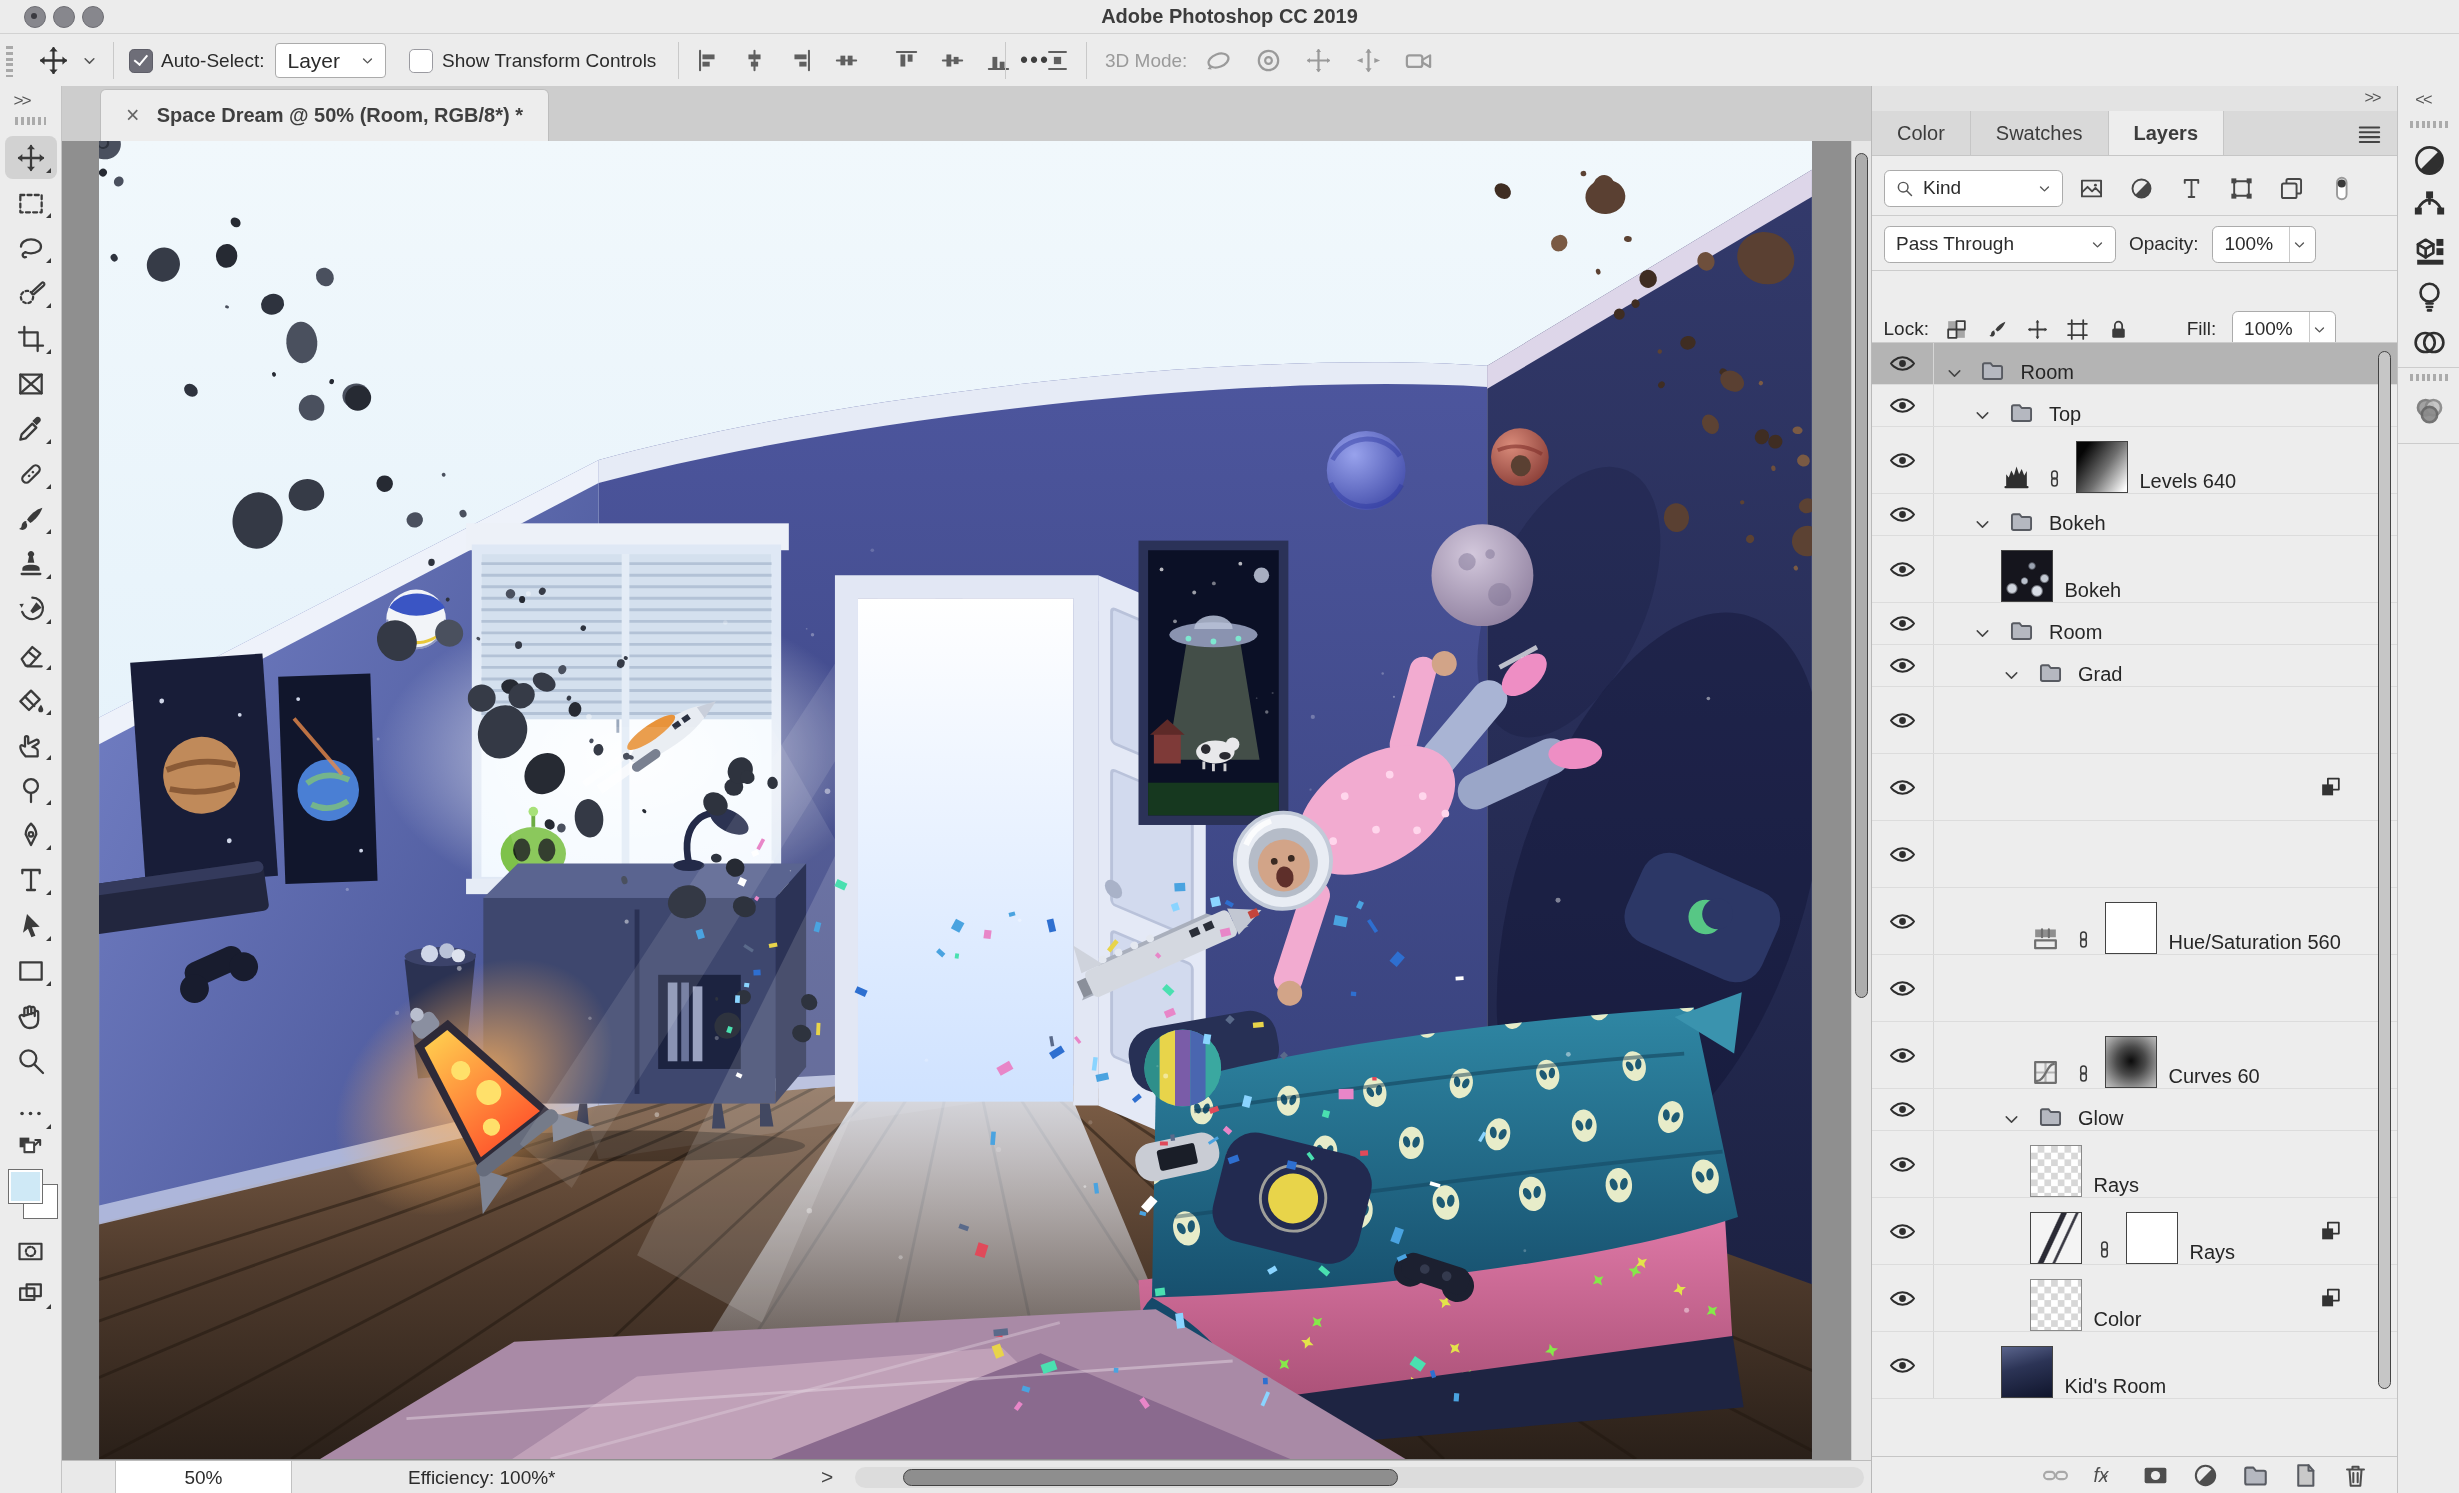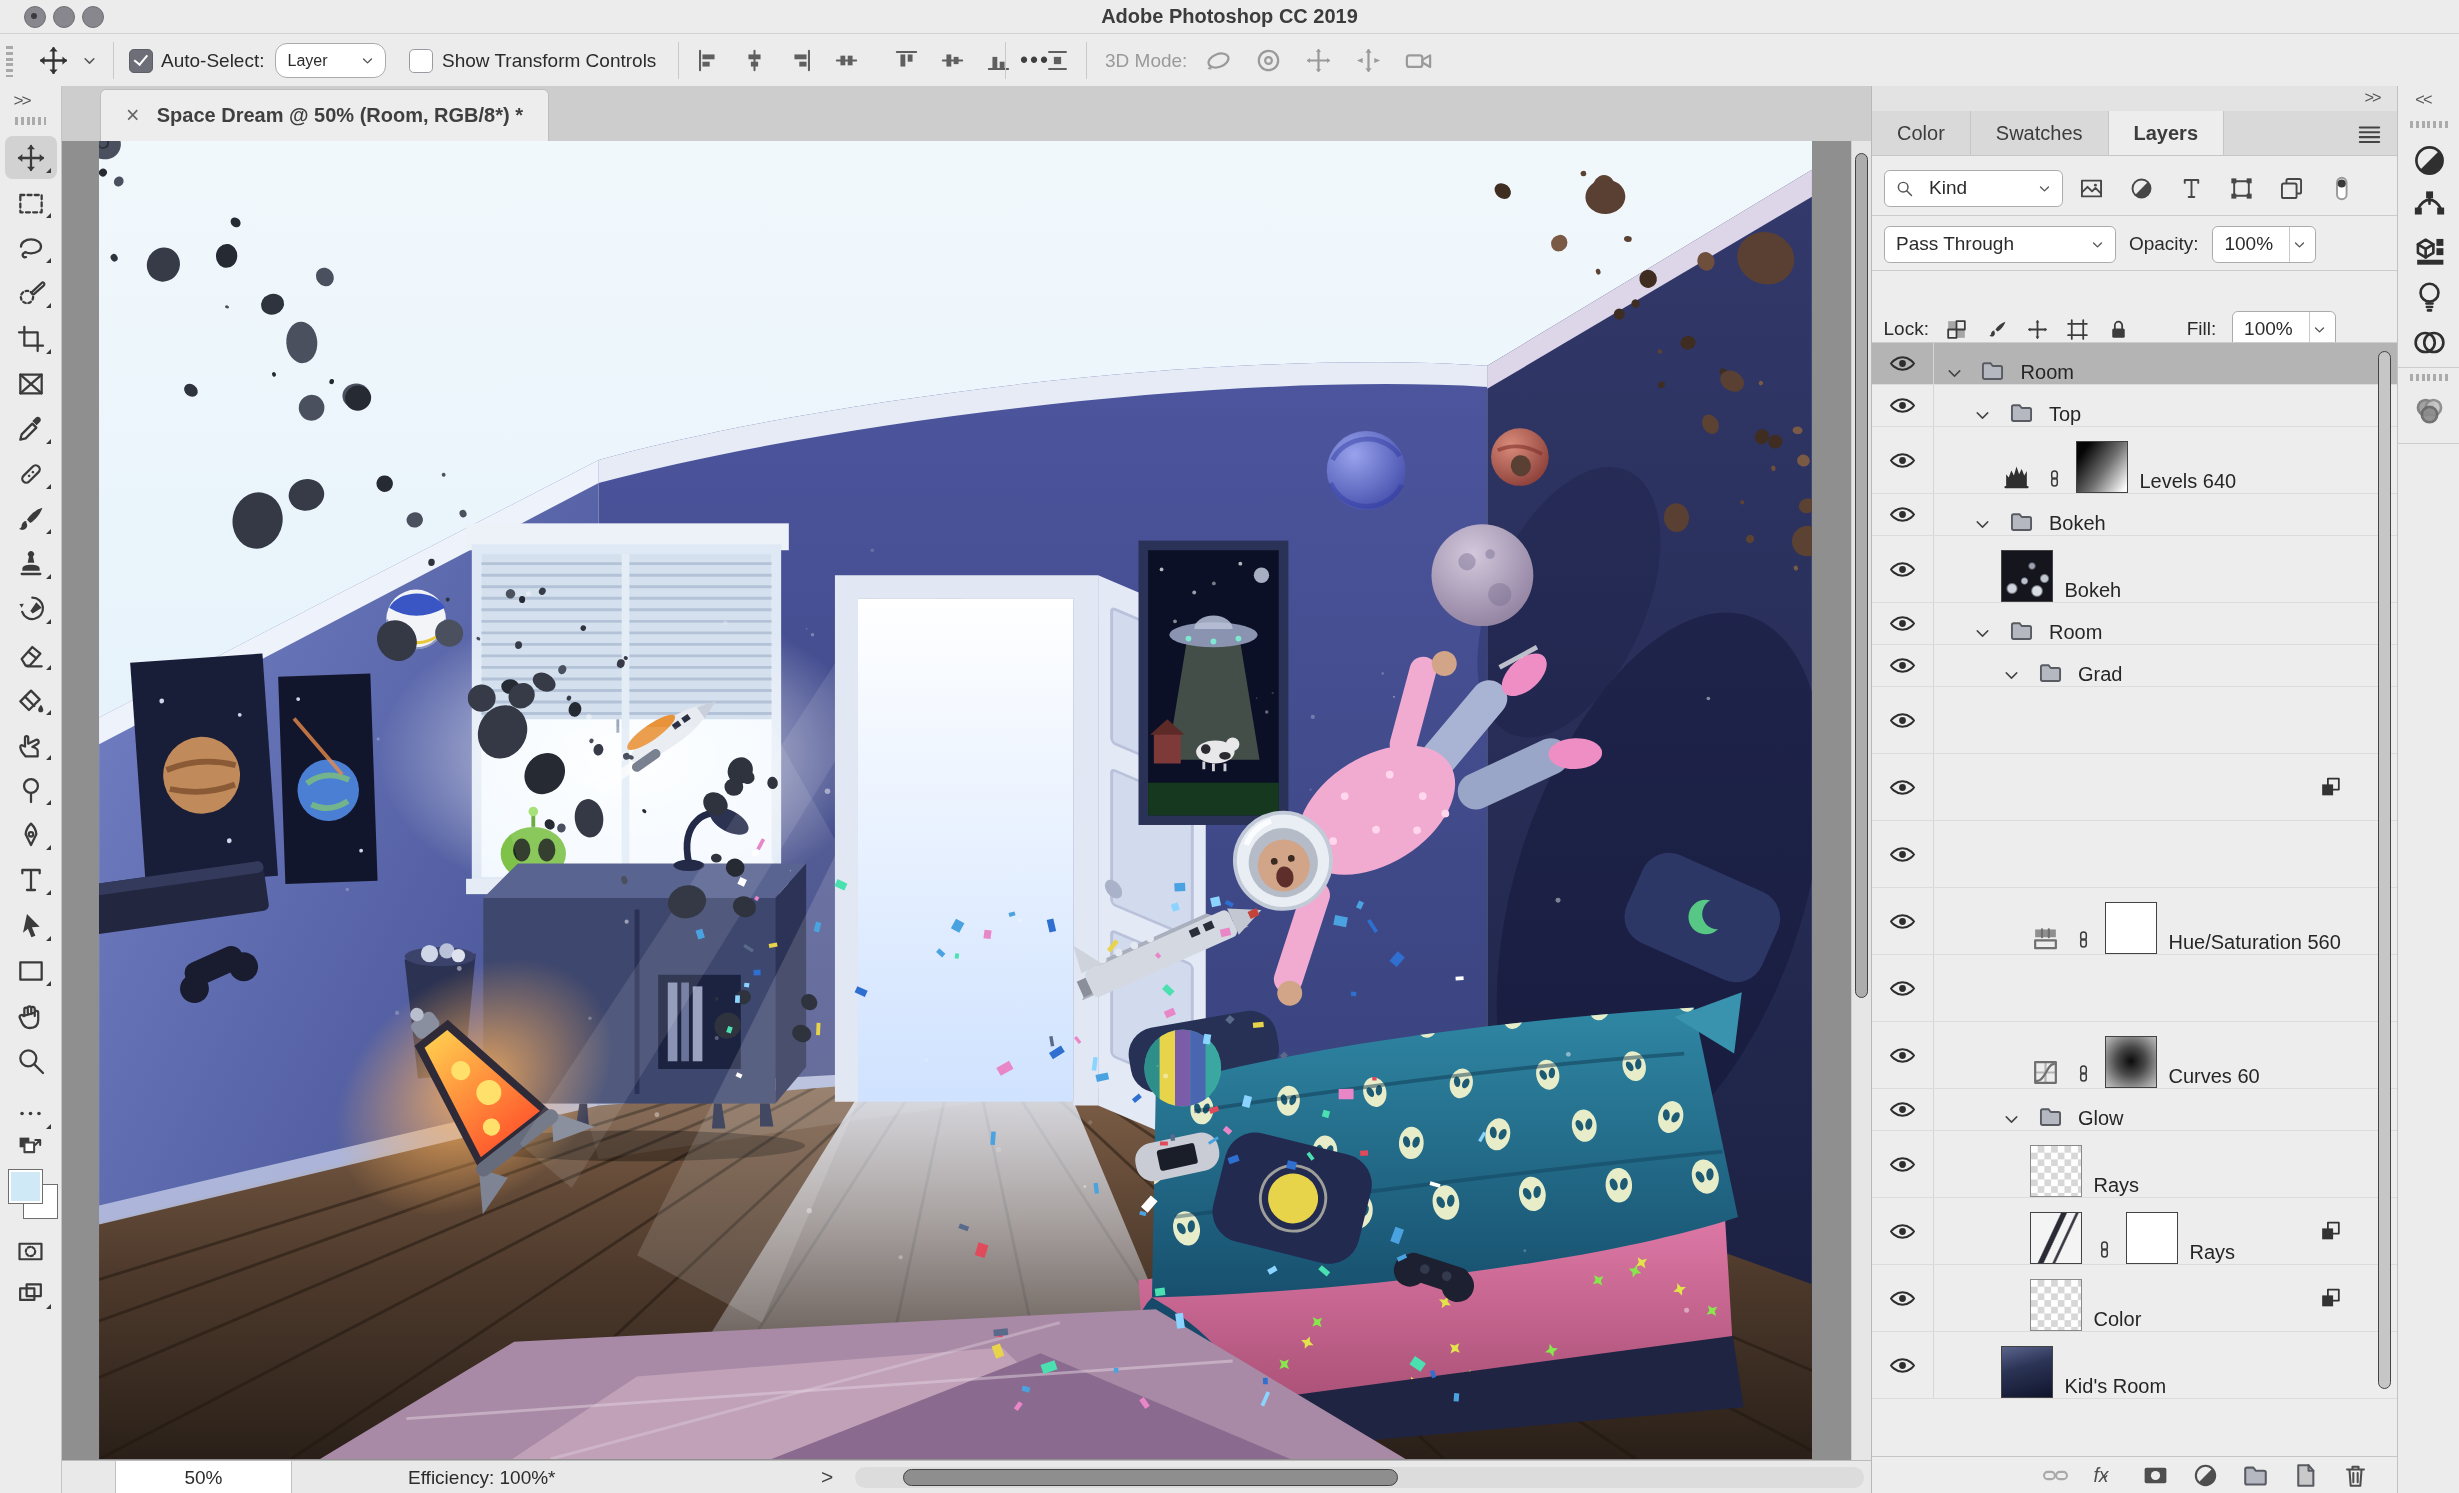--- a/index.html
+++ b/index.html
@@ -16,21 +16,21 @@
   #tl1::after{content:"";position:absolute;left:5.8px;top:5.8px;width:6.7px;height:6.7px;border-radius:50%;background:#3a3a40;}
   #win-title{left:0;top:0;width:2459px;height:33px;text-align:center;line-height:33px;font-size:20px;font-weight:bold;color:#3c3c3c;}
   
   #optionsbar{left:0;top:34px;width:2459px;height:53px;background:#ececec;border-bottom:1.9px solid #b7b7b7;}
   .ob-grip{left:5.8px;top:11.5px;width:7.7px;height:31px;background:repeating-linear-gradient(#a9a9a9 0 2.9px,transparent 2.9px 5.8px);}
   .ob-sep{width:1px;height:37px;top:7.7px;background:#c9c9c9;position:absolute;}
   .ob-item{position:absolute;top:0;height:53px;display:flex;align-items:center;font-size:19px;color:#2b2b2b;}
   .checkbox{width:22px;height:22px;border-radius:4.8px;border:1px solid #9a9aa0;background:#fff;display:inline-block;position:relative;}
   .checkbox.on{background:#6e6e78;border-color:#5e5e68;}
   .checkbox.on::after{content:"";position:absolute;left:6.7px;top:2.9px;width:5.8px;height:10.6px;border:solid #fff;border-width:0 2.9px 2.9px 0;transform:rotate(40deg);}
-  .combo{background:#fff;border:1px solid #ababab;border-radius:12px;height:35px;display:inline-flex;align-items:center;padding:0 7.7px 0 11.5px;font-size:16px;box-sizing:border-box;}
+  .combo{background:#fff;border:1px solid #ababab;border-radius:4px;height:35px;display:inline-flex;align-items:center;padding:0 7.7px 0 11.5px;font-size:21px;box-sizing:border-box;}
   .combo .cv{flex:1;}
   .combo .icon{width:19px;height:19px;color:#555;}
   
   #toolbar{left:0;top:86px;width:61px;height:1407px;background:#ececec;border-right:1px solid #c4c4c4;}
   #toolbar .tb-collapse{position:absolute;left:13.4px;top:3.8px;font-size:17.3px;color:#555;letter-spacing:-1.9px;}
   #toolbar .tb-grip{position:absolute;left:15.4px;top:31px;width:31px;height:7.7px;background:repeating-linear-gradient(90deg,#ababab 0 2.9px,transparent 2.9px 5.8px);}
   .tool{position:absolute;left:4.8px;width:52px;height:43px;border-radius:7.7px;display:flex;align-items:center;justify-content:center;color:#3b3b3b;}
   .tool.sel{background:#d2d2d2;}
   .tool .icon{width:32px;height:32px;}
   .tool .fly{position:absolute;right:5.8px;bottom:5.8px;width:0;height:0;border-left:5.8px solid transparent;border-bottom:5.8px solid #3b3b3b;}
@@ -1325,21 +1325,21 @@
       </span>
 
     <div class="prow" style="top:77px;height:50px;padding:0 11.5px;gap:15.4px;box-sizing:border-box">
       <span class="vbox" style="width:179px;padding:0 7.7px 0 9.6px">
         <span class="icon" style="width:21px;height:21px;color:#555">
             <svg viewBox="0 0 24 24">
               <circle cx="10.5" cy="10.5" r="5.5"></circle>
               <path d="M14.5 14.5L20 20"></path>
             </svg>
           </span>
-        <span class="cv" style="flex:1;margin-left:14px">Kind</span>
+        <span class="cv" style="flex:1;margin-left:8px">Kind</span>
         <span class="icon f-chev" style="width:19px;height:19px;color:#555">
             <svg viewBox="0 0 24 24">
               <path d="M7 10l5 5 5-5"></path>
             </svg>
           </span>
       </span>
       <span id="f-icons" style="display:inline-flex;gap:23px;align-items:center">
           <span class="icon" style="width:27px;height:27px;color:#474747">
             <svg viewBox="0 0 24 24">
               <rect x="3.5" y="5" width="17" height="14"></rect>

